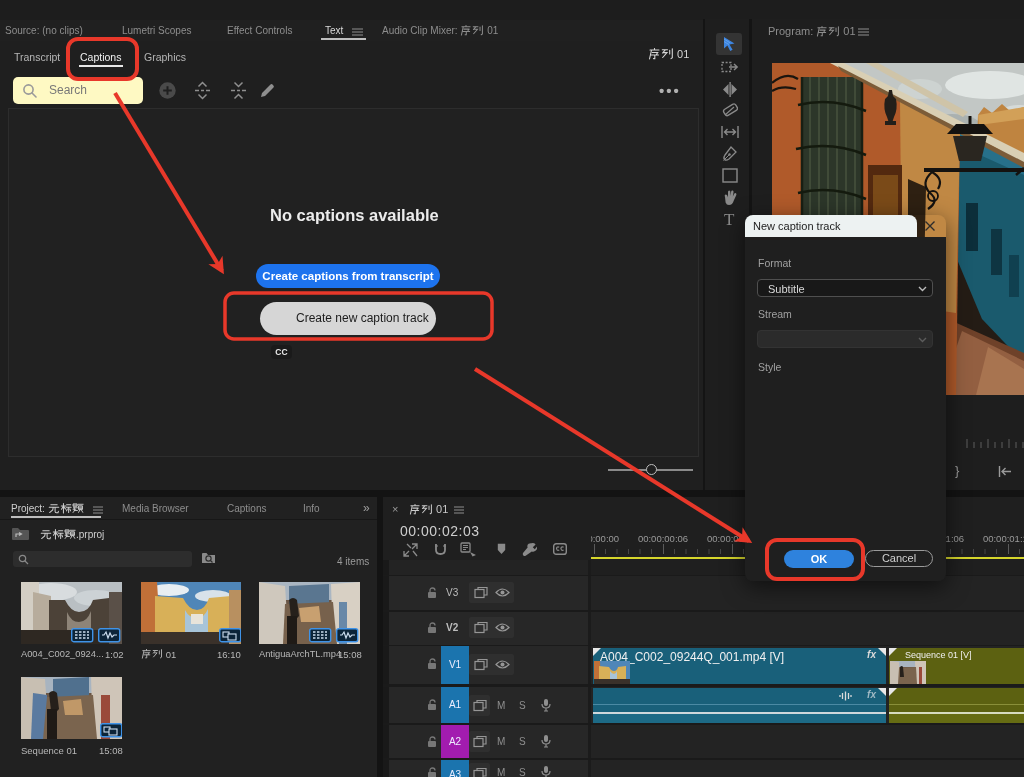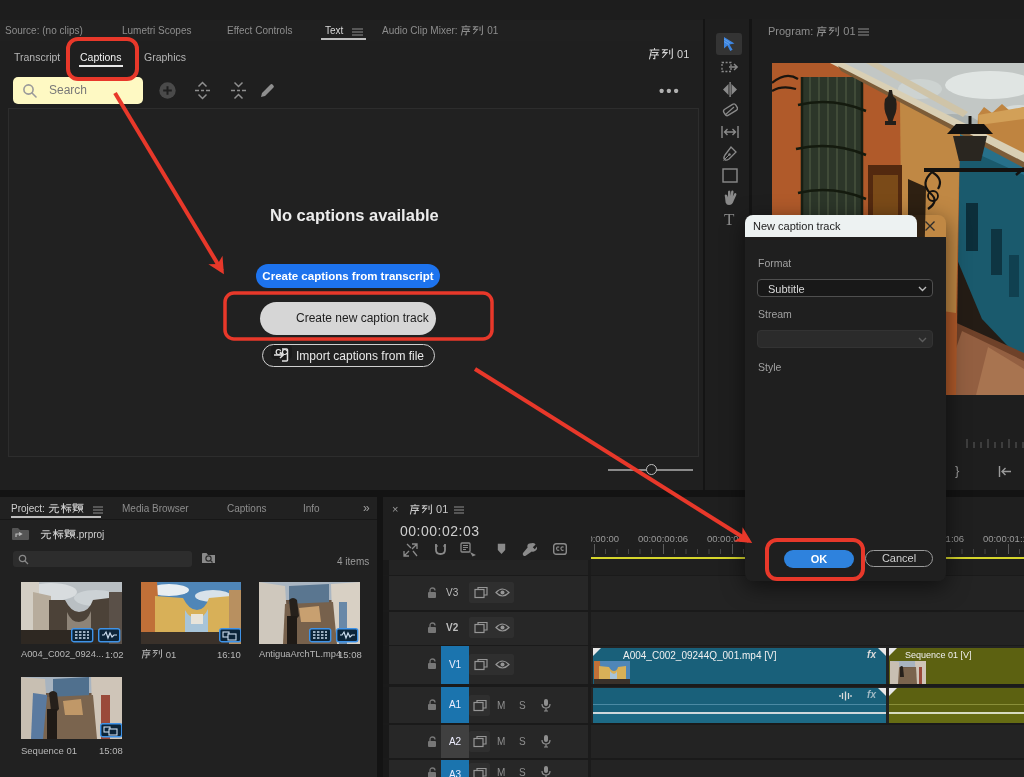--- a/index.html
+++ b/index.html
@@ -91,27 +91,20 @@
   <div class="abs" style="left:8px;top:67px;width:691px;height:349px;background:#212121;border:1px solid #2d2d2d;"></div>
   <div class="txt" style="left:270px;top:165px;font-size:16.5px;font-weight:bold;color:#ececec;">No captions available</div>
 
   <div class="abs" style="left:256px;top:223px;width:184px;height:24px;background:#1d73ee;border-radius:12px;text-align:center;line-height:24px;font-size:11.5px;font-weight:bold;color:#fff;">Create captions from transcript</div>
 
   <div class="abs" style="left:260px;top:261px;width:176px;height:33px;background:#d6d6d6;border-radius:17px;">
     <div class="abs" style="left:11px;top:7px;width:21px;height:14px;background:#1a1a1a;border-radius:4px;color:#e8e8e8;font-size:8.5px;font-weight:bold;text-align:center;line-height:14px;margin-top:36px;">CC</div>
     <div class="txt" style="left:36px;top:9px;font-size:12px;color:#1c1c1c;">Create new caption track</div>
   </div>
 
-  <div class="abs" style="left:262px;top:303px;width:173px;height:23px;border:1.5px solid #d0d0d0;border-radius:12px;">
-    <svg class="abs" style="left:10px;top:3px" width="16" height="14" viewBox="0 0 16 14" fill="none" stroke="#e0e0e0" stroke-width="1.5">
-      <path d="M9 1 L13.5 1 Q14.5 1 14.5 2 L14.5 12 Q14.5 13 13.5 13 L9 13"></path>
-      <path d="M1 7 L10 7 M7 4 L10.2 7 L7 10"></path>
-    </svg>
-    <div class="txt" style="left:33px;top:4px;font-size:12px;color:#e8e8e8;">Import captions from file</div>
-  </div>
 
   <div class="abs" style="left:608px;top:428px;width:85px;height:2px;background:#8a8a8a;"></div>
   <div class="abs" style="left:646px;top:423px;width:11px;height:11px;border:1.5px solid #bdbdbd;border-radius:50%;background:#1f1f1f;"></div>
 </div>
 
 <div id="tools" class="abs" style="left:703px;top:19px;width:49px;height:471px;background:#1e1e1e;border-left:2px solid #141414;border-right:3px solid #141414;">
   <div class="abs" style="left:11px;top:14px;width:26px;height:22px;background:#343434;border-radius:3px;">
     <svg class="abs" style="left:6px;top:3px" width="15" height="16" viewBox="0 0 15 16">
       <path d="M2 1 L12.5 7.5 L7.5 8.6 L10.6 13.8 L8.2 15 L5.4 9.6 L2 12.6 Z" fill="#3d85e0"></path>
       <path d="M2 3 L8 6.8 M2 5.5 L7 8.6" stroke="#6aa8f0" stroke-width="0.8"></path>
@@ -441,21 +434,21 @@
   <svg class="abs" style="left:44px;top:270px" width="11" height="12" viewBox="0 0 11 12">
         <rect x="1" y="5" width="8" height="6" rx="1" fill="#777"></rect>
         <path d="M3 5 V3.5 Q3 1 5.5 1 Q8 1 8 3.5" fill="none" stroke="#777" stroke-width="1.3"></path>
       </svg>
 
   <div class="txt" style="left:63px;top:90px;font-size:10px;color:#bdbdbd;">V3</div>
   <div class="txt" style="left:63px;top:125px;font-size:10px;color:#bdbdbd;font-weight:bold;">V2</div>
 
   <div class="abs" style="left:58px;top:149px;width:28px;height:38px;background:#1b74ae;color:#eef;font-size:10px;text-align:center;line-height:38px;">V1</div>
   <div class="abs" style="left:58px;top:190px;width:28px;height:36px;background:#1b74ae;color:#eef;font-size:10px;text-align:center;line-height:36px;">A1</div>
-  <div class="abs" style="left:58px;top:228px;width:28px;height:33px;background:#404040;color:#eef;font-size:10px;text-align:center;line-height:33px;">A2</div>
+  <div class="abs" style="left:58px;top:228px;width:28px;height:33px;background:#a21caf;color:#eef;font-size:10px;text-align:center;line-height:33px;">A2</div>
   <div class="abs" style="left:58px;top:263px;width:28px;height:17px;background:#1b74ae;color:#eef;font-size:10px;text-align:center;line-height:30px;">A3</div>
 
   <div class="abs" style="left:86px;top:85px;width:45px;height:21px;background:#2f2f2f;border-radius:2px;"></div>
   <div class="abs" style="left:86px;top:120px;width:45px;height:21px;background:#2f2f2f;border-radius:2px;"></div>
   <div class="abs" style="left:86px;top:157px;width:45px;height:21px;background:#2f2f2f;border-radius:2px;"></div>
   <svg class="abs" style="left:91px;top:89px" width="14" height="13" viewBox="0 0 14 13">
         <rect x="1" y="3.5" width="9" height="8" fill="none" stroke="#969696" stroke-width="1.2"></rect>
         <path d="M4 3.5 V1.5 L13 1.5 V9 L10 9" fill="none" stroke="#969696" stroke-width="1.2"></path>
       </svg>
   <svg class="abs" style="left:112px;top:90px" width="15" height="11" viewBox="0 0 15 11">
@@ -507,21 +500,21 @@
   <svg class="abs" style="left:158px;top:237px" width="10" height="14" viewBox="0 0 10 14">
         <rect x="3" y="1" width="4" height="7" rx="2" fill="#8f8f8f"></rect>
         <path d="M1 6 Q1 10 5 10 Q9 10 9 6 M5 10 V13 M3 13 H7" stroke="#8f8f8f" stroke-width="1.2" fill="none"></path>
       </svg>
   <svg class="abs" style="left:158px;top:268px" width="10" height="14" viewBox="0 0 10 14">
         <rect x="3" y="1" width="4" height="7" rx="2" fill="#8f8f8f"></rect>
         <path d="M1 6 Q1 10 5 10 Q9 10 9 6 M5 10 V13 M3 13 H7" stroke="#8f8f8f" stroke-width="1.2" fill="none"></path>
       </svg>
 
   <div class="abs" style="left:210px;top:151px;width:293px;height:36px;background:#19607a;">
-    <div class="txt" style="left:7px;top:2px;font-size:10px;color:#f0f0f0;margin-left:23px;">A004_C002_09244Q_001.mp4 [V]</div>
+    <div class="txt" style="left:7px;top:2px;font-size:12px;color:#f0f0f0;">A004_C002_09244Q_001.mp4 [V]</div>
     <div class="txt" style="right:10px;top:1px;font-size:10px;font-style:italic;font-weight:bold;color:#dadada;">fx</div>
     <svg class="abs" style="left:0;top:0" width="8" height="8">
           <path d="M0 0 L8 0 L0 8 Z" fill="#e8e8e8"></path>
         </svg>
     <svg class="abs" style="right:0;top:0" width="8" height="8">
           <path d="M0 0 L8 0 L8 8 Z" fill="#e8e8e8"></path>
         </svg>
     <svg class="abs" style="left:1px;top:13px" width="36" height="23" viewBox="0 0 36 23">
       <rect width="36" height="23" fill="#4f86b8"></rect>
       <polygon points="0,0 6,0 7,23 0,23" fill="#c07038"></polygon>

